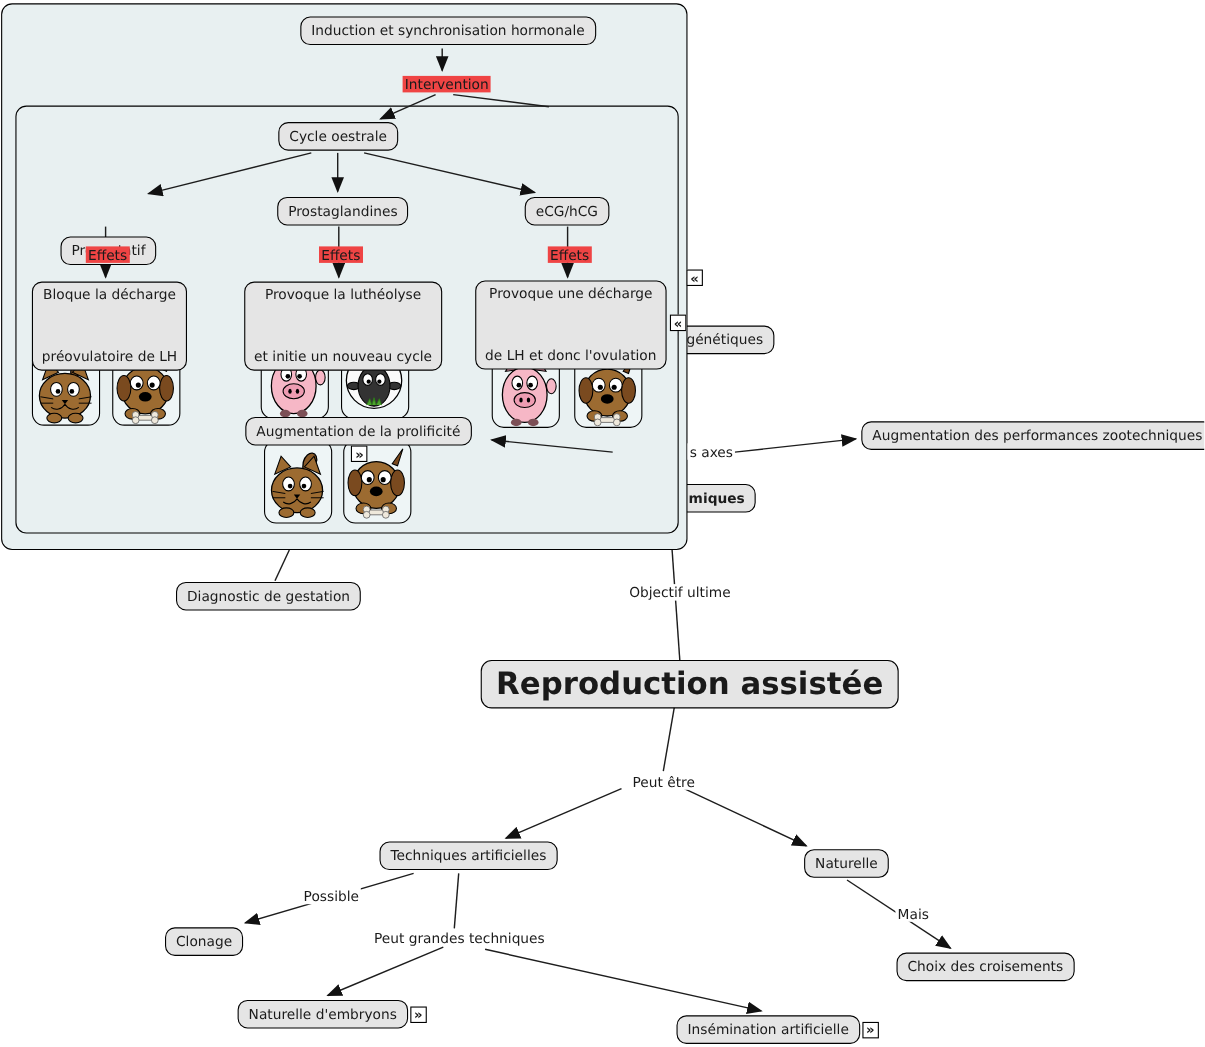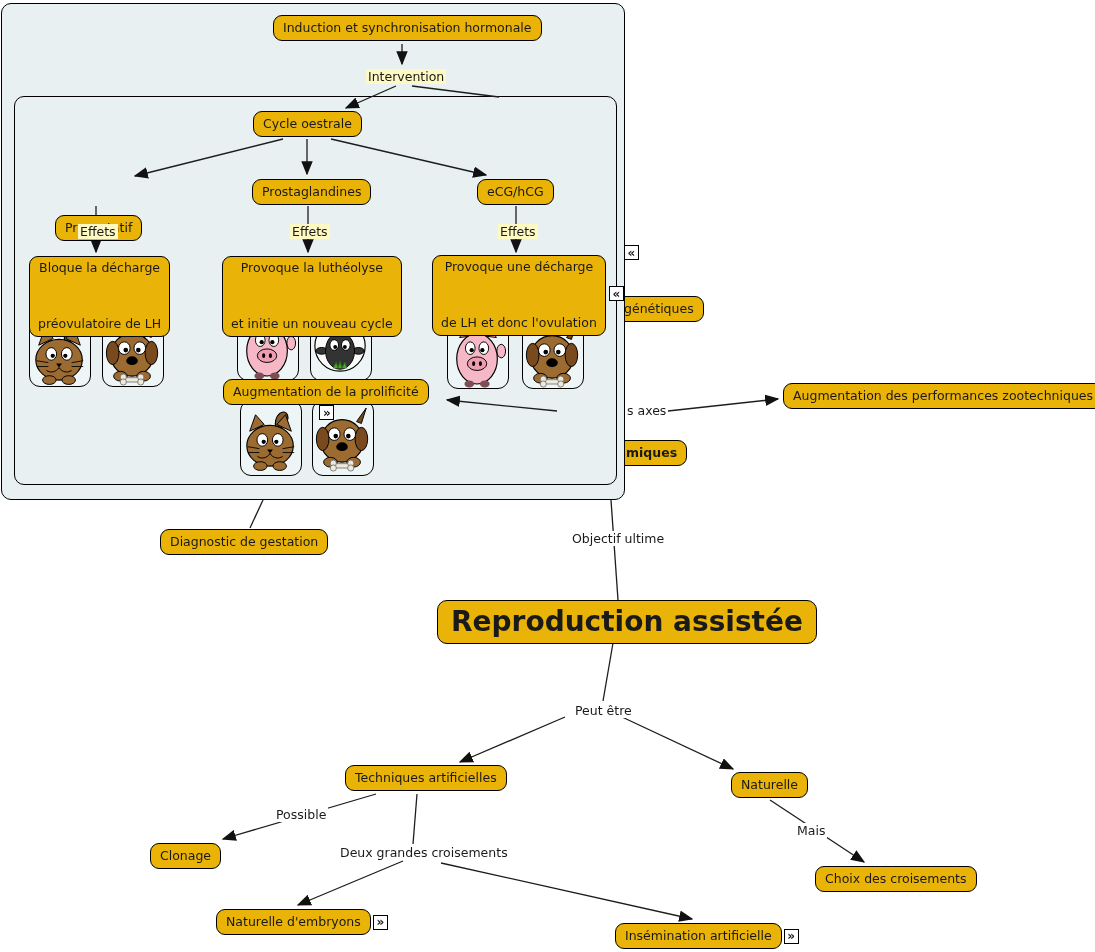--- a/index.html
+++ b/index.html
@@ -1,28 +1,28 @@
 <!DOCTYPE html>
 <html><head>
 <meta charset="utf-8">
 <style>
   html,body{margin:0;padding:0;background:#fff;}
   #canvas{position:relative;width:1095px;height:952px;background:#fff;overflow:hidden;
           font-family:"DejaVu Sans","Liberation Sans",sans-serif;color:#1a1a1a;}
   .panel{position:absolute;background:#e8f0f1;border:1.5px solid #000;border-radius:10px;box-sizing:border-box;}
-  .node{position:absolute;background:#eab308;border:1.3px solid #000;border-radius:9px;
+  .node{position:absolute;background:#e5e5e5;border:1.3px solid #000;border-radius:9px;
         font-size:12.5px;line-height:1.3;padding:4px 9px;white-space:nowrap;
         display:flex;align-items:center;justify-content:center;text-align:center;z-index:4;box-sizing:border-box;}
   .node.multi{flex-direction:column;white-space:nowrap;padding:3px 8px;gap:40px;}
   .node.clipped{z-index:0;}
   .nodewrap{position:absolute;display:flex;align-items:center;z-index:4;}
   .nodewrap .node{position:static;}
   .big{font-size:28px;font-weight:bold;padding:3px 13px;border-radius:10px;border-width:1.7px;}
   .label{position:absolute;font-size:12.5px;line-height:1.2;padding:0 2px;z-index:4;white-space:nowrap;background:#fff;}
-  .label.inpanel{background:#fef9c3;}
+  .label.inpanel{background:#ef4444;}
   .chev{width:15px;height:15px;background:#fff;border:1.6px solid #000;box-sizing:border-box;
         display:flex;align-items:center;justify-content:center;font-size:12px;font-weight:bold;
         line-height:1;z-index:5;flex:0 0 auto;margin-left:2px;}
   .chev.floating{position:absolute;}
   .frame{position:absolute;width:62px;height:70px;background:#eef5f6;border:1.2px solid #000;
          border-radius:11px;z-index:2;overflow:hidden;box-sizing:border-box;}
   .frame svg{width:100%;height:100%;display:block;}
   #wires{position:absolute;left:0;top:0;z-index:3;pointer-events:none;}
   #wires line{stroke:#1d1d1d;stroke-width:1.3;}
 </style>
@@ -218,19 +218,19 @@
   <div class="node" style="left:815px;top:866px;">Choix des croisements</div>
 
   <div class="label inpanel" style="left:366px;top:69px;">Intervention</div>
   <div class="label inpanel" style="left:78px;top:224px;">Effets</div>
   <div class="label inpanel" style="left:290px;top:224px;">Effets</div>
   <div class="label inpanel" style="left:498px;top:224px;">Effets</div>
   <div class="label" style="left:625px;top:403px;">s axes</div>
   <div class="label" style="left:570px;top:531px;">Objectif ultime</div>
   <div class="label" style="left:573px;top:703px;">Peut être</div>
   <div class="label" style="left:274px;top:807px;">Possible</div>
-  <div class="label" style="left:338px;top:845px;">Deux grandes croisements</div>
-  <div class="label" style="left:795px;top:823px;">Mais</div>
+  <div class="label" style="left:338px;top:845px;">Peut grandes techniques</div>
+  <div class="label" style="left:814px;top:823px;">Mais</div>
 
   <span class="chev floating" style="left:622px;top:245px;">«</span>
   <span class="chev floating" style="left:607px;top:286px;">«</span>
 
 </div>
 
 </body></html>

